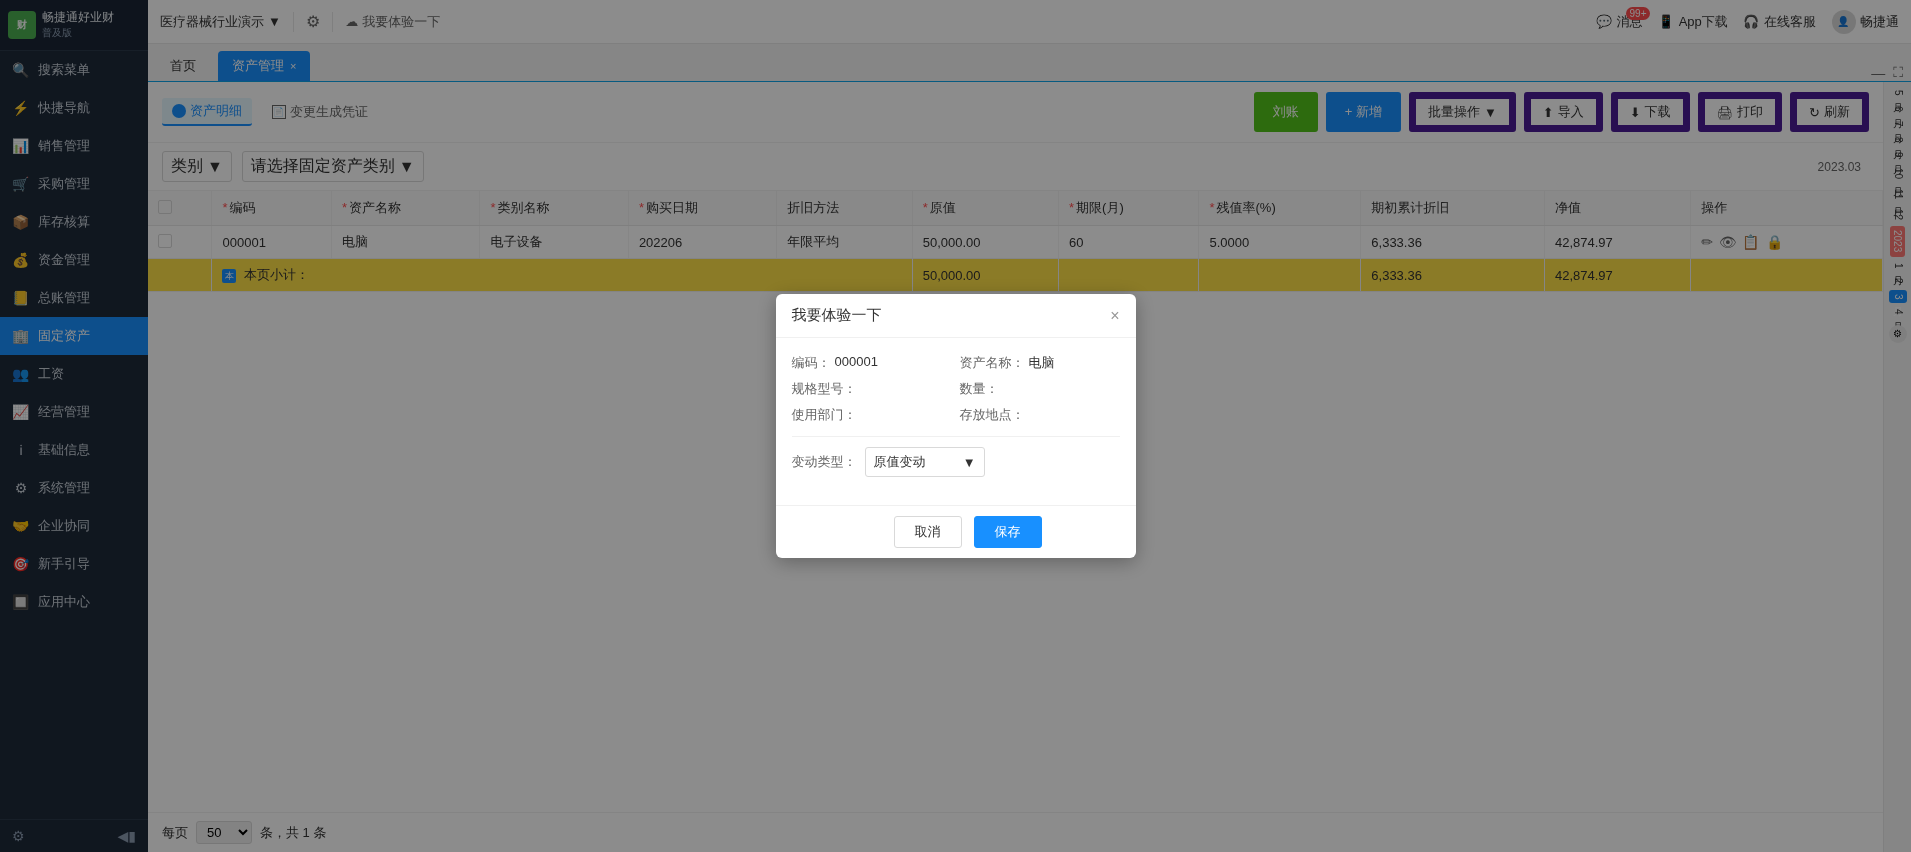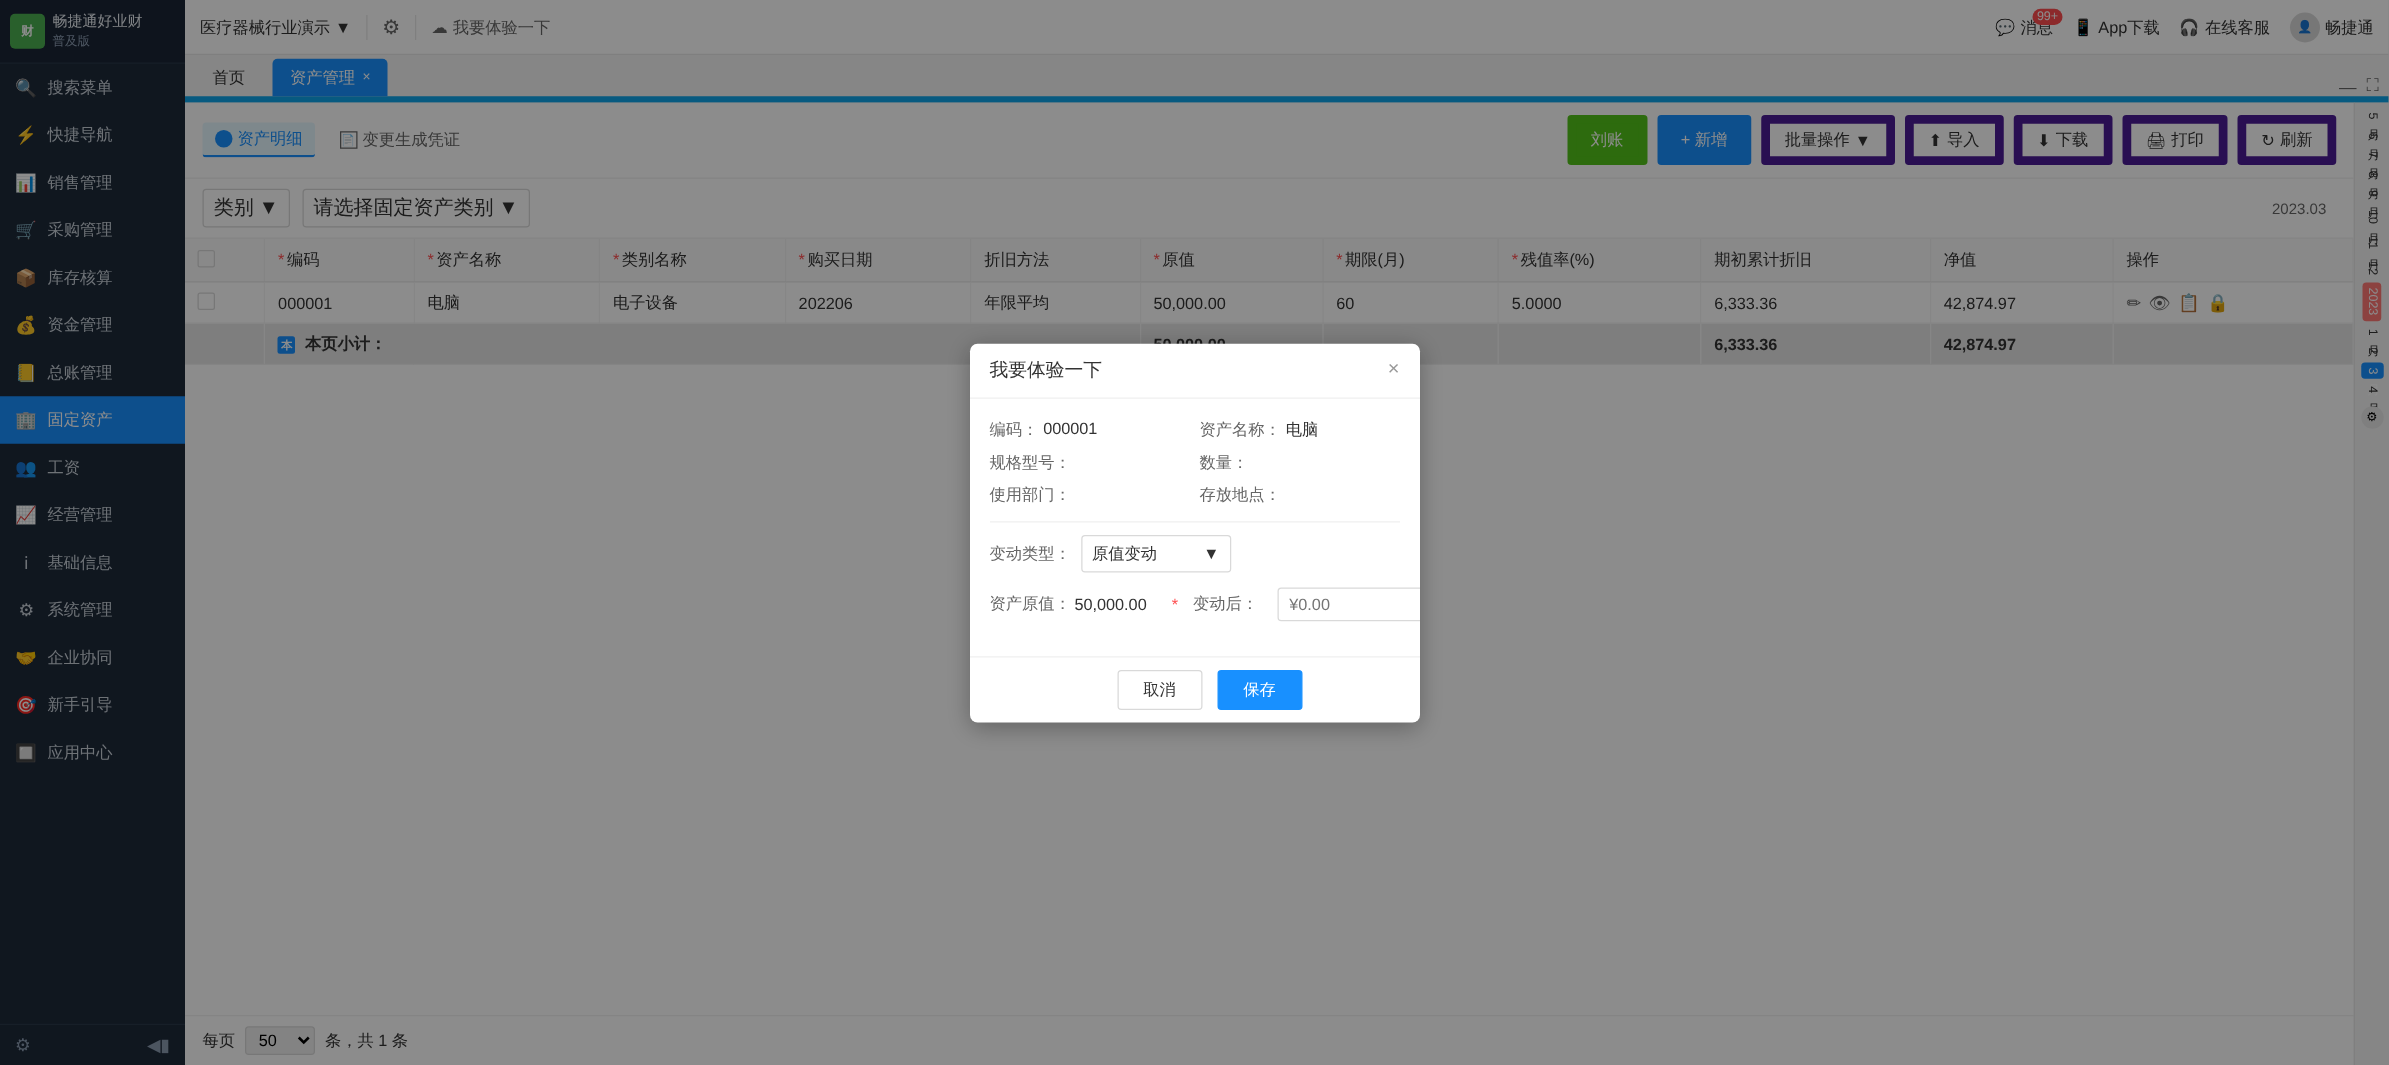--- a/index.html
+++ b/index.html
@@ -31,21 +31,21 @@
     .topbar-divider { width: 1px; height: 20px; background: #e8e8e8; }
     .topbar-settings { color: #666; cursor: pointer; font-size: 16px; }
     .topbar-experience { display: flex; align-items: center; gap: 4px; color: #666; font-size: 13px; cursor: pointer; }
     .topbar-right { margin-left: auto; display: flex; align-items: center; gap: 16px; }
     .topbar-badge { position: relative; display: flex; align-items: center; gap: 4px; cursor: pointer; color: #333; font-size: 13px; }
     .badge-dot { position: absolute; top: -6px; right: -8px; background: #ff4d4f; color: white; font-size: 10px; border-radius: 8px; padding: 1px 4px; }
     .topbar-user { display: flex; align-items: center; gap: 4px; cursor: pointer; color: #333; font-size: 13px; }
     .user-avatar { width: 24px; height: 24px; background: #d9d9d9; border-radius: 50%; display: flex; align-items: center; justify-content: center; font-size: 10px; }
 
     
-    .tabs-bar { height: 38px; background: #f5f5f5; display: flex; align-items: flex-end; padding: 0 0 0 0; border-bottom: 5px solid #0ea5e9; }
+    .tabs-bar { height: 38px; background: #f5f5f5; display: flex; align-items: flex-end; padding: 0 0 0 0; border-bottom: 1px solid #0ea5e9; }
     .tab-item { padding: 6px 14px; cursor: pointer; font-size: 13px; color: #666; background: #e8e8e8; border-radius: 4px 4px 0 0; margin-left: 8px; display: flex; align-items: center; gap: 6px; }
     .tab-item.active { background: #1890ff; color: white; }
     .tab-home { background: transparent; color: #333; }
     .tab-close { font-size: 11px; cursor: pointer; }
     .tabs-right { margin-left: auto; display: flex; align-items: center; padding-right: 8px; gap: 8px; }
     .tabs-right-btn { color: #666; cursor: pointer; font-size: 14px; }
 
     
     .content-area { flex: 1; display: flex; overflow: hidden; }
     .page-content { flex: 1; background: white; overflow: auto; padding: 0; display: flex; flex-direction: column; }
@@ -65,21 +65,21 @@
     .filter-row { padding: 8px 14px; display: flex; align-items: center; gap: 10px; border-bottom: 1px solid #f0f0f0; }
     .filter-select { display: flex; align-items: center; gap: 4px; border: 1px solid #d9d9d9; border-radius: 3px; padding: 4px 8px; cursor: pointer; font-size: 16px; color: #333; background: white; }
     .filter-date { font-size: 12px; color: #666; margin-left: auto; padding-right: 8px; }
 
     
     .data-table { width: 100%; border-collapse: collapse; font-size: 13px; }
     .data-table th { background: #fafafa; border-bottom: 1px solid #e8e8e8; border-right: 1px solid #f0f0f0; padding: 8px 10px; text-align: left; font-weight: 500; color: #333; white-space: nowrap; }
     .data-table td { border-bottom: 1px solid #f0f0f0; border-right: 1px solid #f5f5f5; padding: 7px 10px; color: #333; white-space: nowrap; }
     .data-table .required { color: #ff4d4f; margin-right: 2px; }
     .checkbox { width: 14px; height: 14px; border: 1px solid #d9d9d9; display: inline-block; border-radius: 2px; cursor: pointer; }
-    .subtotal-row td { background: #e5e5e5; font-weight: 700; }
+    .subtotal-row td { background: #fde047; font-weight: 400; }
     .subtotal-icon { display: inline-block; width: 14px; height: 14px; background: #1890ff; color: white; font-size: 9px; border-radius: 2px; text-align: center; line-height: 14px; margin-right: 4px; }
     .action-icons { display: flex; gap: 6px; color: #1890ff; }
     .action-icon { cursor: pointer; font-size: 14px; color: #666; }
 
     
     .mini-calendar { width: 28px; background: #f5f5f5; border-left: 1px solid #e8e8e8; display: flex; flex-direction: column; align-items: center; padding: 4px 2px; gap: 2px; }
     .cal-month { font-size: 10px; color: #333; writing-mode: vertical-rl; padding: 4px 0; cursor: pointer; }
     .cal-month.current { background: #1890ff; color: white; border-radius: 3px; padding: 4px 2px; }
     .cal-month.highlight { background: #ff7875; color: white; border-radius: 3px; padding: 4px 2px; }
 
@@ -415,26 +415,19 @@
         </div>
       </div>
       <div class="dialog-divider"></div>
       <div class="dialog-form-row">
         <span class="form-label">变动类型：</span>
         <div class="form-select">
           <span>原值变动</span>
           <span style="margin-left:auto;">▼</span>
         </div>
       </div>
-      <div class="dialog-form-row">
-        <span class="form-label">资产原值：</span>
-        <span class="info-value">50,000.00</span>
-        <span style="color:#ff4d4f;margin-left:12px;margin-right:4px;" class="required-mark">*</span>
-        <span class="form-label">变动后：</span>
-        <input class="form-input-required" type="text" placeholder="¥0.00" style="">
-      </div>
     </div>
     <div class="dialog-footer">
       <button class="btn-cancel">取消</button>
       <button class="btn-save">保存</button>
     </div>
   </div>
 </div>
 
 </body></html>

